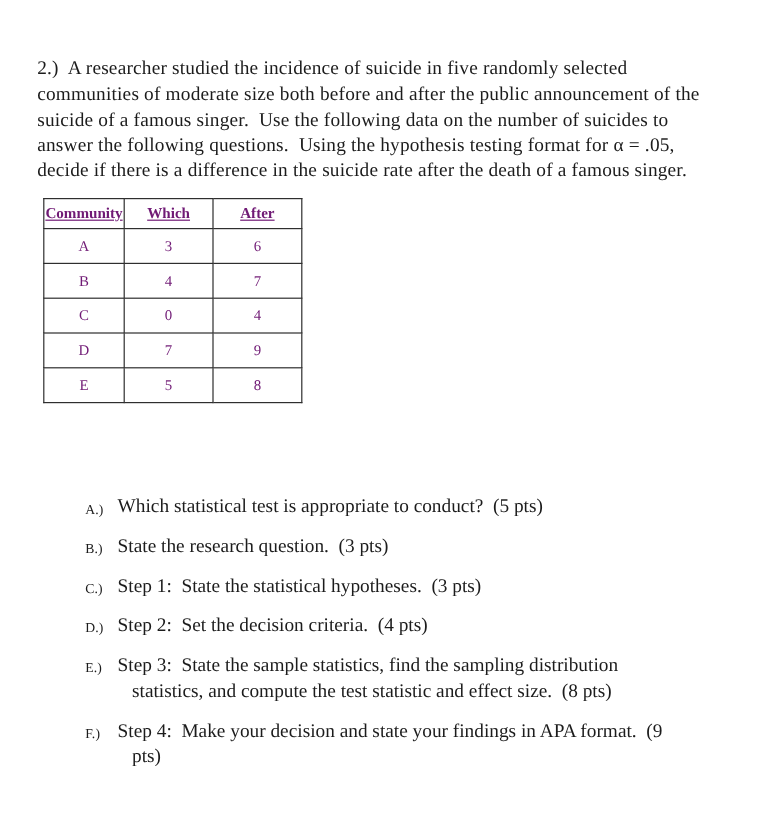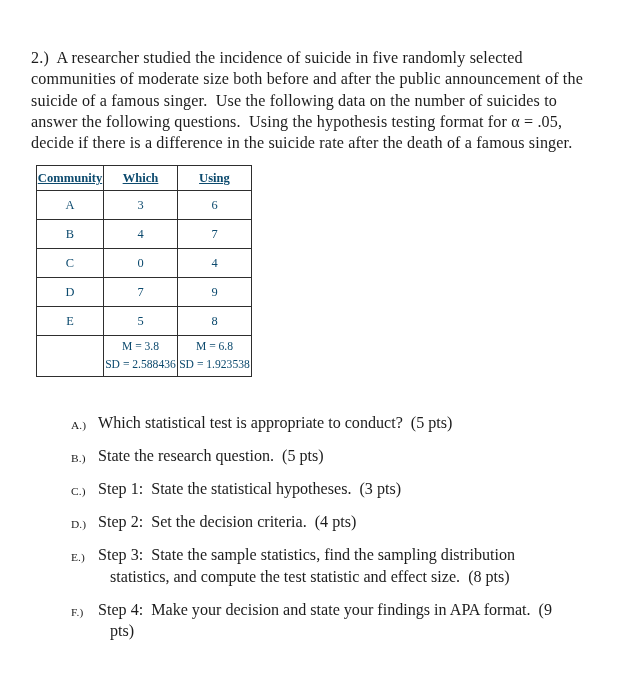--- a/index.html
+++ b/index.html
@@ -40,21 +40,21 @@
   .data-table-wrap {
     position: absolute;
     left: 36px;
     top: 165px;
   }
   table.data-table {
     border-collapse: collapse;
     table-layout: fixed;
     width: 212px;
     font-size: 12.4px;
-    color: #0c4a6e;
+    color: #701a75;
   }
   table.data-table td,
   table.data-table th {
     border: 1.3px solid #2e2e2e;
     text-align: center;
     vertical-align: middle;
     padding: 0;
     font-weight: normal;
   }
   .col-community { width: 66px; }
@@ -131,21 +131,21 @@
     <table class="data-table">
       <thead>
         <tr>
           <th class="col-community">
             <span class="hdr">Community</span>
           </th>
           <th class="col-before">
             <span class="hdr">Which</span>
           </th>
           <th class="col-after">
-            <span class="hdr">Using</span>
+            <span class="hdr">After</span>
           </th>
         </tr>
       </thead>
       <tbody>
         <tr>
           <td>A</td>
           <td>3</td>
           <td>6</td>
         </tr>
         <tr>
@@ -161,45 +161,34 @@
         <tr>
           <td>D</td>
           <td>7</td>
           <td>9</td>
         </tr>
         <tr>
           <td>E</td>
           <td>5</td>
           <td>8</td>
         </tr>
-        <tr class="summary-row">
-          <td class="blank-cell"></td>
-          <td>
-            <span class="stat-line">M = 3.8</span>
-            <span class="stat-line">SD = 2.588436</span>
-          </td>
-          <td>
-            <span class="stat-line">M = 6.8</span>
-            <span class="stat-line">SD = 1.923538</span>
-          </td>
-        </tr>
       </tbody>
     </table>
   </div>
 
   <div class="questions">
 
     <div class="q-item">
       <span class="q-marker">A.)</span>
       <span class="q-text">Which statistical test is appropriate to conduct?  (5 pts)</span>
     </div>
 
     <div class="q-item">
       <span class="q-marker">B.)</span>
-      <span class="q-text">State the research question.  (5 pts)</span>
+      <span class="q-text">State the research question.  (3 pts)</span>
     </div>
 
     <div class="q-item">
       <span class="q-marker">C.)</span>
       <span class="q-text">Step 1:  State the statistical hypotheses.  (3 pts)</span>
     </div>
 
     <div class="q-item">
       <span class="q-marker">D.)</span>
       <span class="q-text">Step 2:  Set the decision criteria.  (4 pts)</span>

